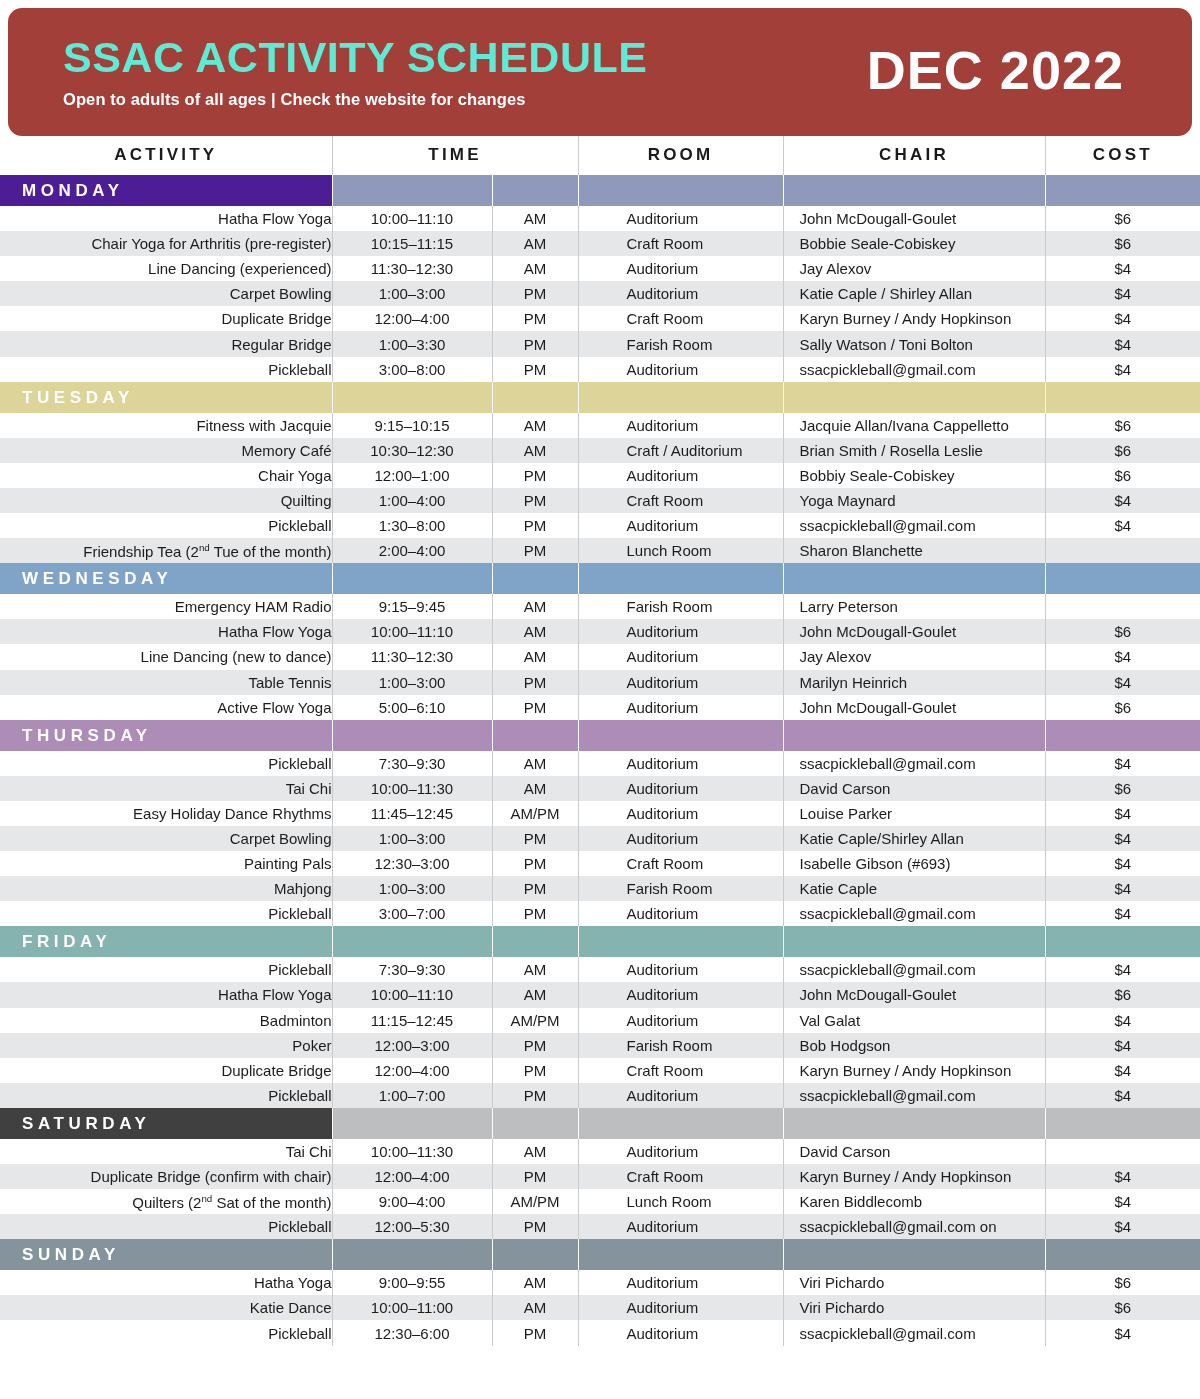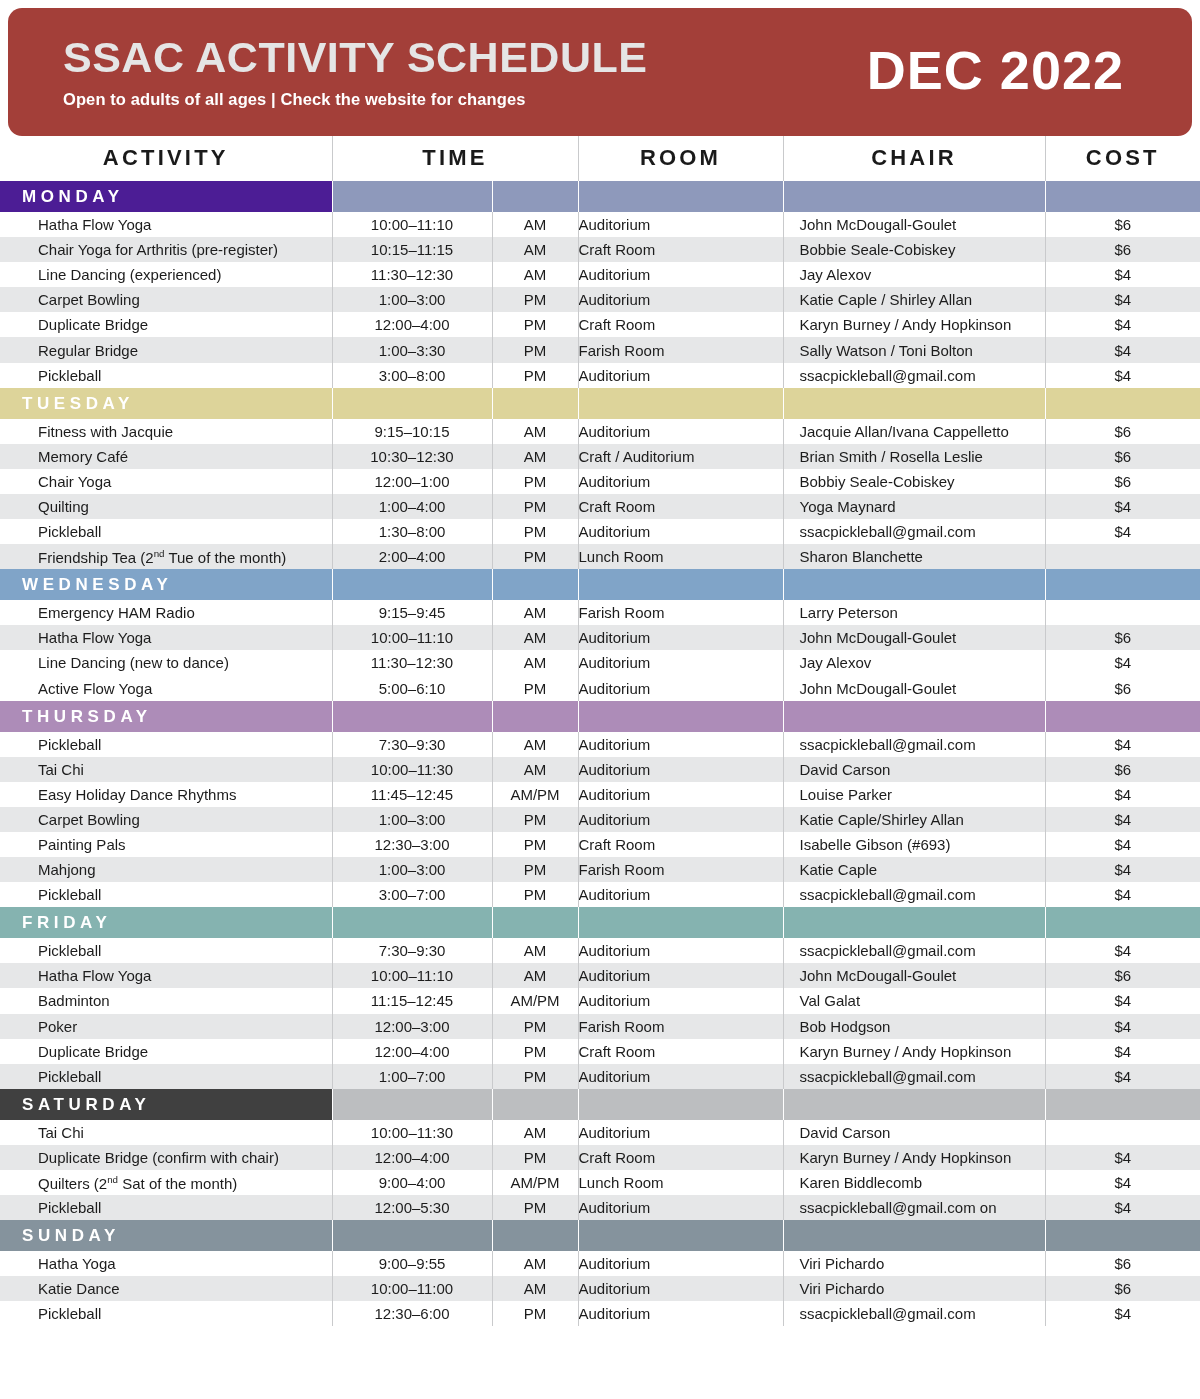--- a/index.html
+++ b/index.html
@@ -22,21 +22,21 @@
     display: flex;
     align-items: center;
   }
   .banner-left {
     padding-left: 55px;
     display: flex;
     flex-direction: column;
     justify-content: center;
   }
   .banner-title {
-    color: #e5e5e5;
+    color: #5eead4;
     font-size: 43px;
     font-weight: bold;
     letter-spacing: 0.5px;
     line-height: 1.05;
     white-space: nowrap;
   }
   .banner-sub {
     color: #ffffff;
     font-size: 16.5px;
     font-weight: bold;
@@ -65,21 +65,21 @@
   }
   .sched col.c-activity { width: 332px; }
   .sched col.c-time     { width: 160px; }
   .sched col.c-ampm     { width: 86px;  }
   .sched col.c-room     { width: 205px; }
   .sched col.c-chair    { width: 262px; }
   .sched col.c-cost     { width: 155px; }
 
   
   .colhead th {
-    font-size: 22px;
+    font-size: 17px;
     font-weight: bold;
     letter-spacing: 3.2px;
     color: #1a1a1a;
     padding: 9px 0 10px 0;
     text-align: center;
     vertical-align: middle;
     border-right: 1px solid #c9cacc;
     background: #ffffff;
   }
   .colhead th.nb { border-right: none; }
@@ -106,24 +106,24 @@
     height: 25.1px;
     font-size: 15px;
     color: #1c1c1c;
     border-right: 1px solid #c9cacc;
     padding: 0;
     vertical-align: middle;
     white-space: nowrap;
     overflow: hidden;
   }
   .drow td.last { border-right: none; }
-  .drow td.t-activity { padding-left: 38px; text-align: left; }
+  .drow td.t-activity { padding-left: 38px; text-align: right; }
   .drow td.t-time     { text-align: center; }
   .drow td.t-ampm     { text-align: center; }
-  .drow td.t-room     { text-align: left; }
+  .drow td.t-room     { padding-left: 48px; text-align: left; }
   .drow td.t-chair    { padding-left: 16px; text-align: left; }
   .drow td.t-cost     { text-align: center; }
 
   .drow.alt td { background: #e6e7e8; }
   .drow.norm td { background: #ffffff; }
 
   sup { font-size: 0.65em; vertical-align: super; }
 </style>
 </head>
 <body>
@@ -306,20 +306,28 @@
         <td class="t-cost last">$6</td>
       </tr>
       <tr class="drow norm">
         <td class="t-activity">Line Dancing (new to dance)</td>
         <td class="t-time">11:30–12:30</td>
         <td class="t-ampm">AM</td>
         <td class="t-room">Auditorium</td>
         <td class="t-chair">Jay Alexov</td>
         <td class="t-cost last">$4</td>
       </tr>
+      <tr class="drow alt">
+        <td class="t-activity">Table Tennis</td>
+        <td class="t-time">1:00–3:00</td>
+        <td class="t-ampm">PM</td>
+        <td class="t-room">Auditorium</td>
+        <td class="t-chair">Marilyn Heinrich</td>
+        <td class="t-cost last">$4</td>
+      </tr>
       <tr class="drow norm">
         <td class="t-activity">Active Flow Yoga</td>
         <td class="t-time">5:00–6:10</td>
         <td class="t-ampm">PM</td>
         <td class="t-room">Auditorium</td>
         <td class="t-chair">John McDougall-Goulet</td>
         <td class="t-cost last">$6</td>
       </tr>
       <tr class="dayrow">
         <td style="background: rgb(173, 140, 184);">

